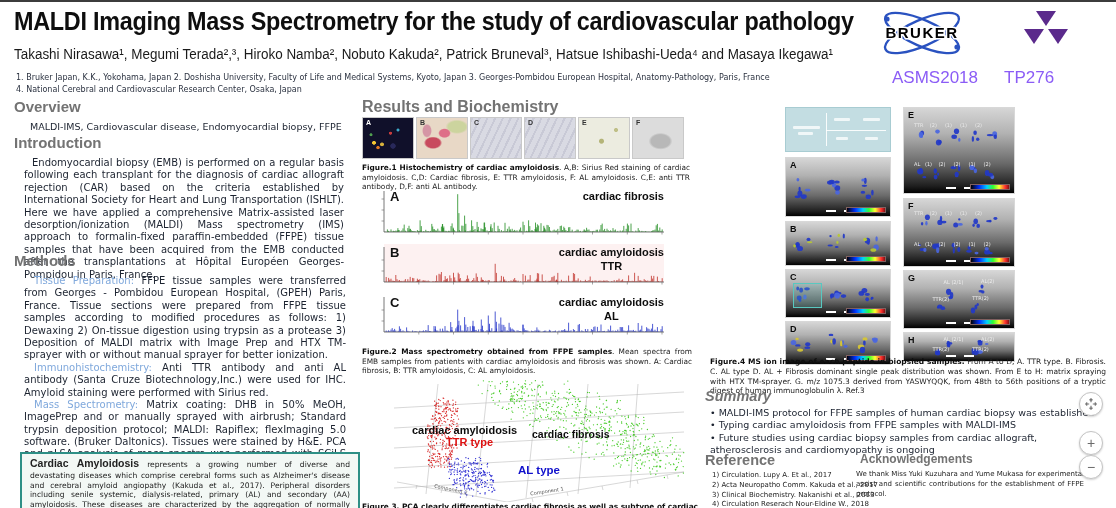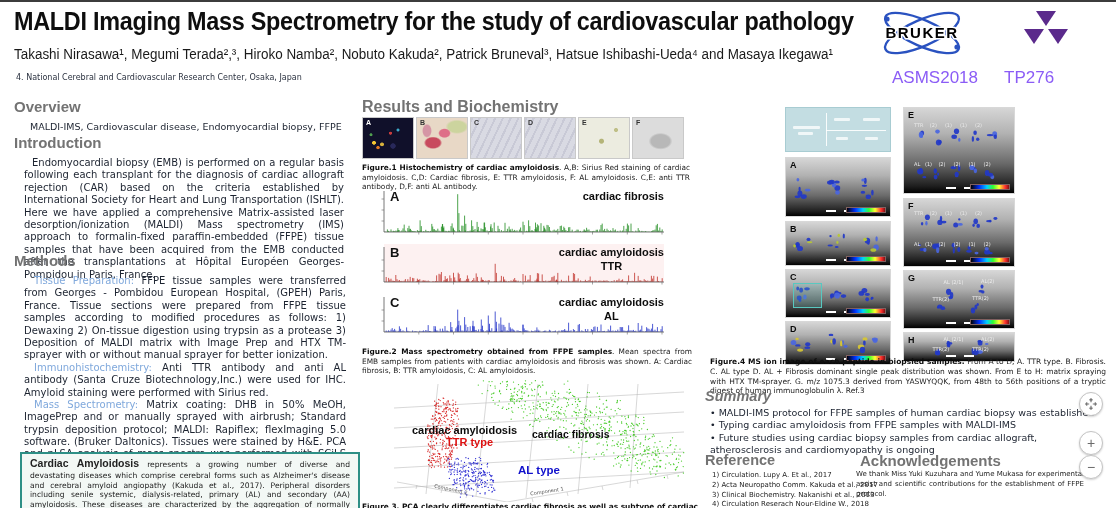--- a/index.html
+++ b/index.html
@@ -107,20 +107,21 @@
 </style>
 </head>
 <body>
 
 <div class="poster">
   <div class="topbar"></div>
 
   <div class="title">MALDI Imaging Mass Spectrometry for the study of cardiovascular pathology</div>
   <div class="authors">Takashi Nirasawa¹, Megumi Terada²,³, Hiroko Namba², Nobuto Kakuda², Patrick Bruneval³, Hatsue Ishibashi-Ueda⁴ and Masaya Ikegawa¹</div>
   <div class="affils">
+    <div>1.  Bruker Japan, K.K., Yokohama, Japan 2. Doshisha University, Faculty of Life and Medical Systems, Kyoto, Japan 3. Georges-Pombidou European Hospital, Anatomy-Pathology, Paris, France</div>
     <div>4. National Cerebral and Cardiovascular Research Center, Osaka, Japan</div>
   </div>
 
   <div class="bruker-logo">
     <svg width="88" height="56" viewBox="0 0 88 56">
       <ellipse cx="44" cy="27" rx="40" ry="13" fill="none" stroke="#2a52c0" stroke-width="2.4" transform="rotate(-24 44 27)"></ellipse>
       <ellipse cx="44" cy="27" rx="40" ry="13" fill="none" stroke="#2a52c0" stroke-width="2.4" transform="rotate(24 44 27)"></ellipse>
       <circle cx="9" cy="13" r="2.6" fill="#2a52c0"></circle>
       <circle cx="79" cy="41" r="2.6" fill="#2a52c0"></circle>
       <text x="44" y="32" text-anchor="middle" font-family="Liberation Sans, sans-serif" font-size="15" font-weight="bold" fill="#000" stroke="#fff" stroke-width="3" paint-order="stroke" letter-spacing="1.5">BRUKER</text>
@@ -485,21 +486,21 @@
   </div>
 
   <div class="h2" style="left:705px;top:452px;font-size:14.5px;">Reference</div>
   <div class="refs">
     <div>1) Circulation. Lupy A. Et al., 2017</div>
     <div>2) Acta Neuropatho Comm. Kakuda et al., 2017</div>
     <div>3) Clinical Biochemistry. Nakanishi et al., 2013</div>
     <div>4) Circulation Reserach Nour-Eldine W., 2018</div>
   </div>
 
-  <div class="h2" style="left:860px;top:452px;font-size:15px;">Acknowledgements</div>
+  <div class="h2" style="left:860px;top:452px;font-size:12px;">Acknowledgements</div>
   <div class="ack-text">We thank Miss Yuki Kuzuhara and Yume Mukasa for experimental assist and scientific contributions for the establishment of FFPE protocol.</div>
 
   <div class="vc" style="top:392px;">
     <svg width="12" height="12" viewBox="0 0 12 12">
       <g stroke="#777" stroke-width="1.2" fill="none">
         <path d="M6 0.8 L6 4.2 M4.5 2.2 L6 0.8 L7.5 2.2"></path>
         <path d="M6 11.2 L6 7.8 M4.5 9.8 L6 11.2 L7.5 9.8"></path>
         <path d="M0.8 6 L4.2 6 M2.2 4.5 L0.8 6 L2.2 7.5"></path>
         <path d="M11.2 6 L7.8 6 M9.8 4.5 L11.2 6 L9.8 7.5"></path>
       </g>

